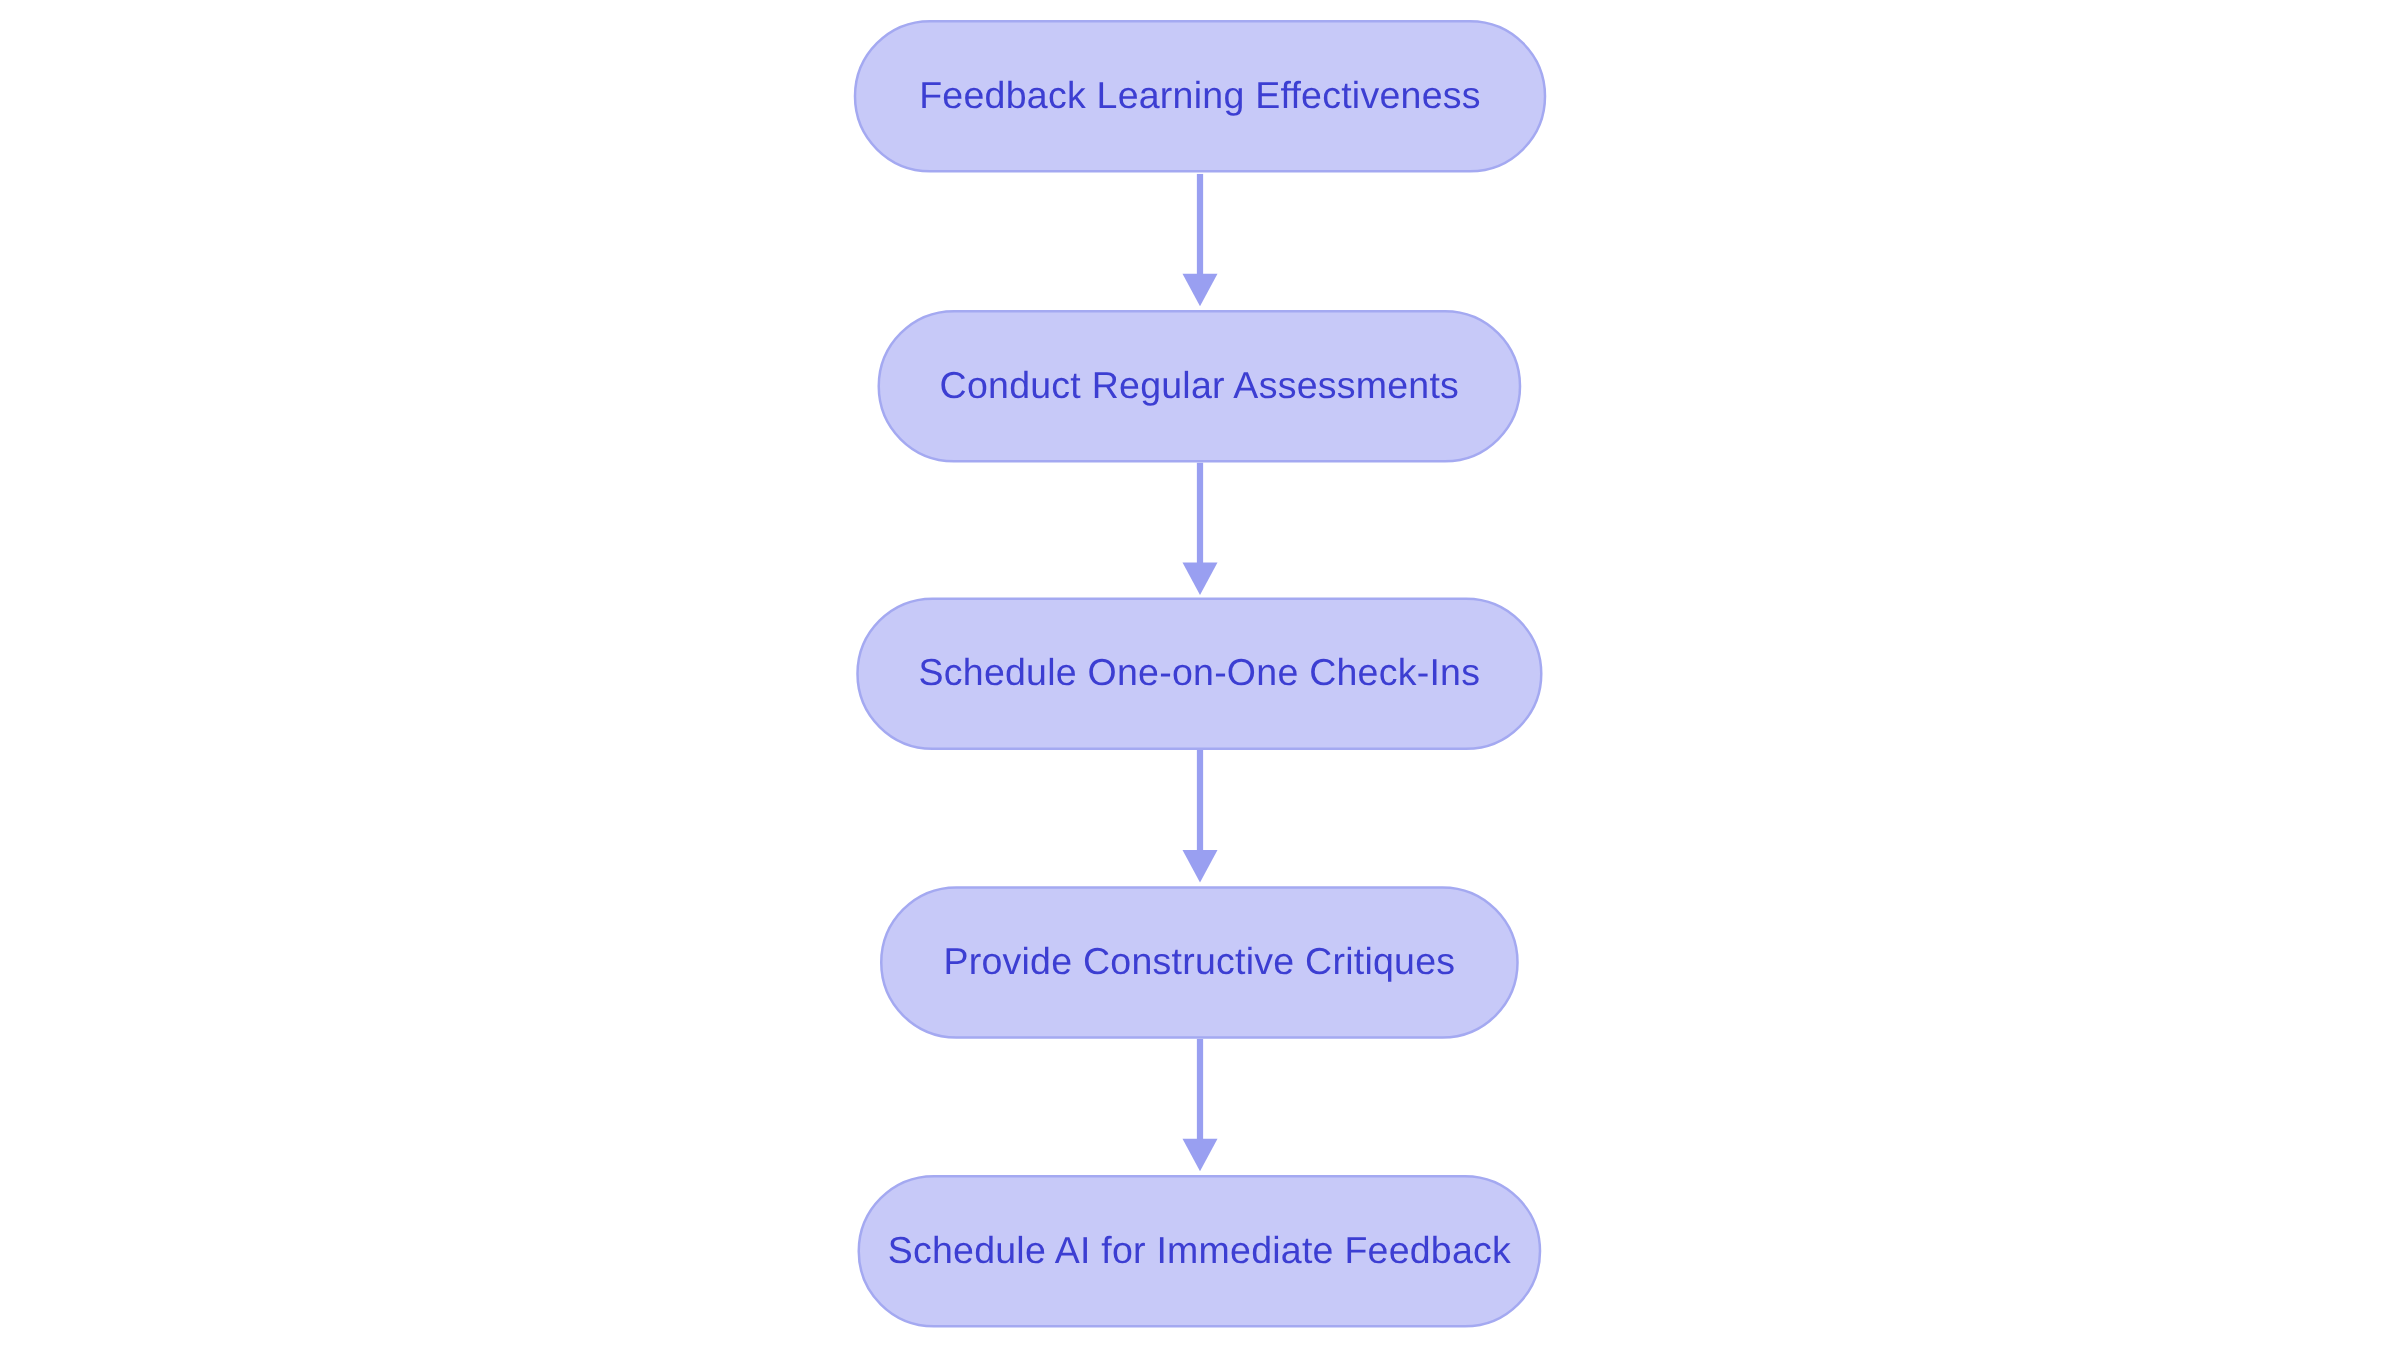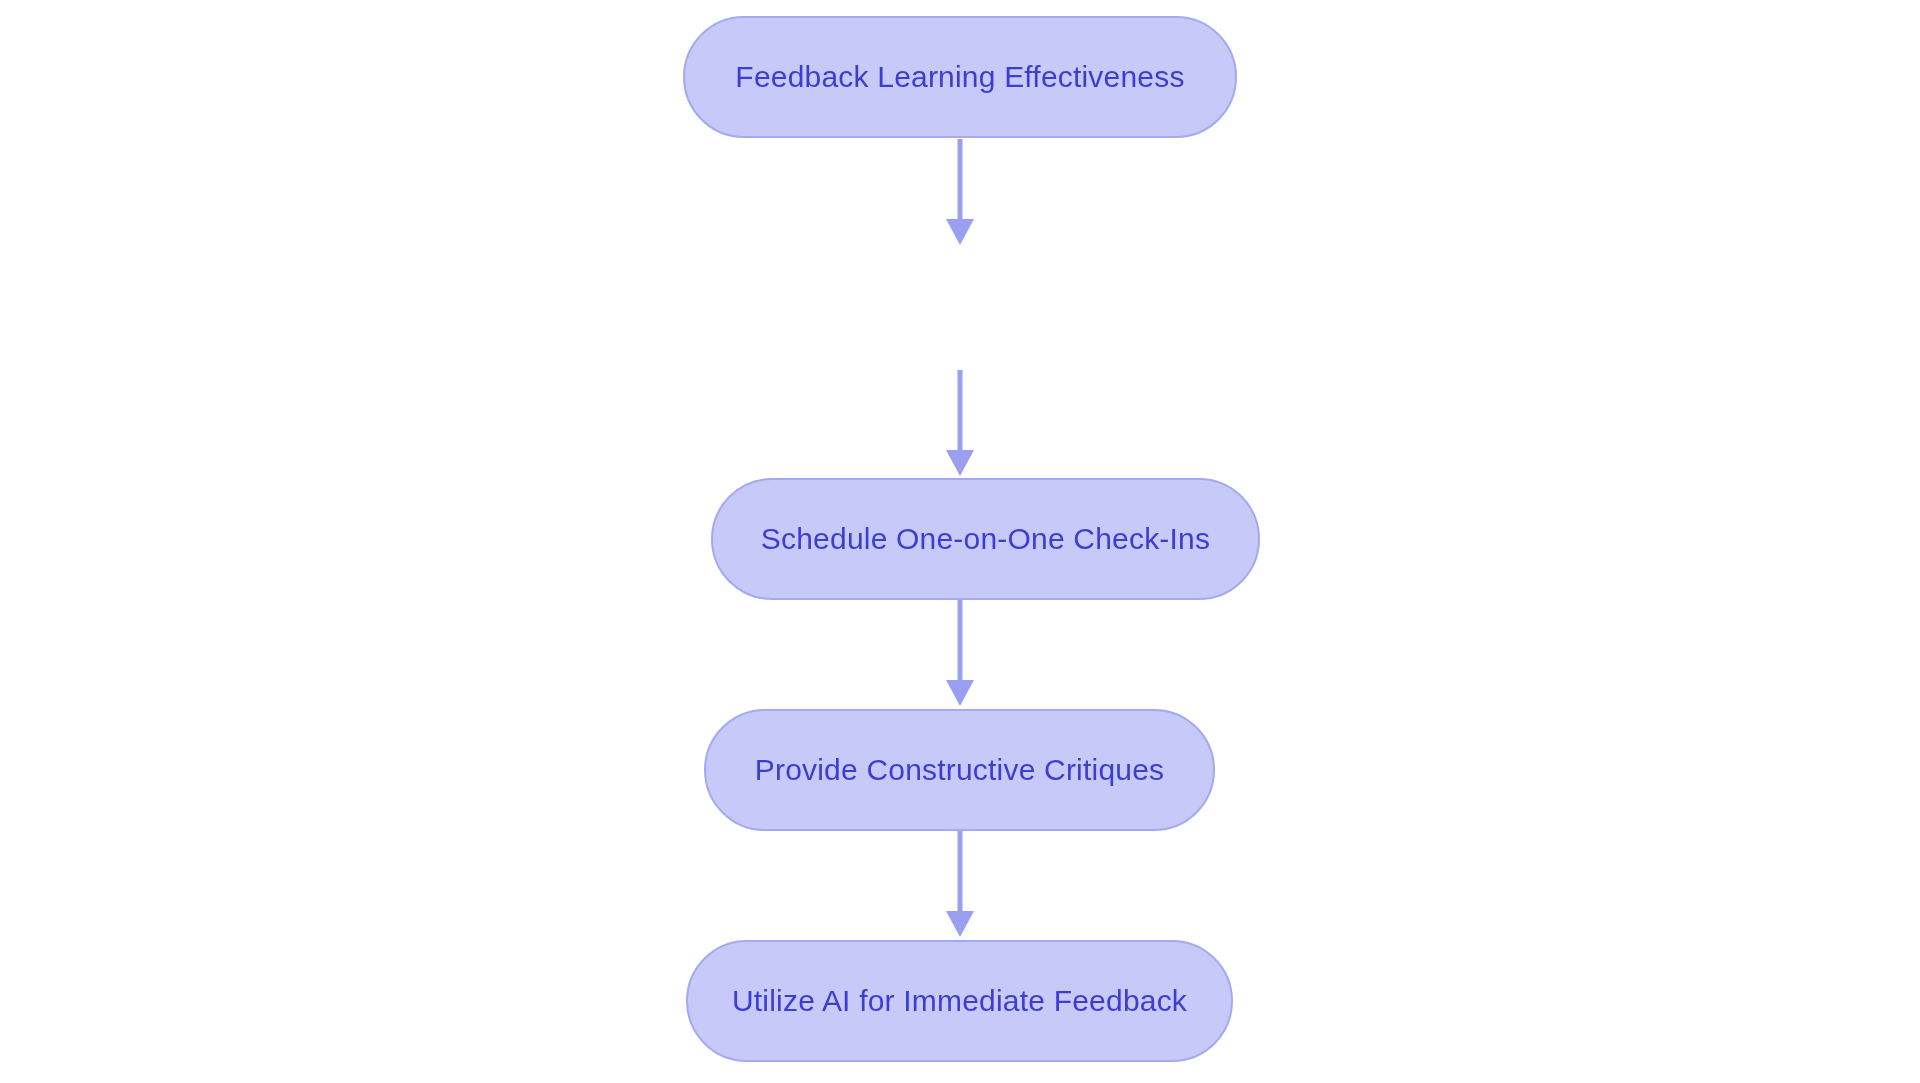--- a/index.html
+++ b/index.html
@@ -32,21 +32,21 @@
     justify-content: center;
     text-align: center;
     color: var(--node-text);
     font-size: 30px;
     font-weight: 400;
     letter-spacing: 0.2px;
     line-height: 1.2;
   }
   .n0 { left: 683px; top: 16px;  width: 554px; }
   .n1 { left: 702px; top: 248px; width: 515px; }
-  .n2 { left: 711px; top: 478px; width: 549px; }
+  .n2 { left: 685px; top: 478px; width: 549px; }
   .n3 { left: 704px; top: 709px; width: 511px; }
   .n4 { left: 686px; top: 940px; width: 547px; }
   .flow-arrow {
     position: absolute;
     left: 944px;
     width: 32px;
     display: block;
   }
   .a0 { top: 139px; height: 110px; }
   .a1 { top: 370px; height: 110px; }
@@ -60,35 +60,36 @@
 
 <div class="stage">
 
   <div class="flow-node n0">Feedback Learning Effectiveness</div>
 
   <svg class="flow-arrow a0" viewBox="0 0 32 110" xmlns="http://www.w3.org/2000/svg">
     <line x1="16" y1="0" x2="16" y2="82"></line>
     <polygon points="16,106 2,80 30,80"></polygon>
   </svg>
 
+  <div class="flow-node n1">Conduct Regular Assessments</div>
 
   <svg class="flow-arrow a1" viewBox="0 0 32 110" xmlns="http://www.w3.org/2000/svg">
     <line x1="16" y1="0" x2="16" y2="82"></line>
     <polygon points="16,106 2,80 30,80"></polygon>
   </svg>
 
   <div class="flow-node n2">Schedule One-on-One Check-Ins</div>
 
   <svg class="flow-arrow a2" viewBox="0 0 32 110" xmlns="http://www.w3.org/2000/svg">
     <line x1="16" y1="0" x2="16" y2="82"></line>
     <polygon points="16,106 2,80 30,80"></polygon>
   </svg>
 
   <div class="flow-node n3">Provide Constructive Critiques</div>
 
   <svg class="flow-arrow a3" viewBox="0 0 32 110" xmlns="http://www.w3.org/2000/svg">
     <line x1="16" y1="0" x2="16" y2="82"></line>
     <polygon points="16,106 2,80 30,80"></polygon>
   </svg>
 
-  <div class="flow-node n4">Utilize AI for Immediate Feedback</div>
+  <div class="flow-node n4">Schedule AI for Immediate Feedback</div>
 
 </div>
 
 </body></html>

